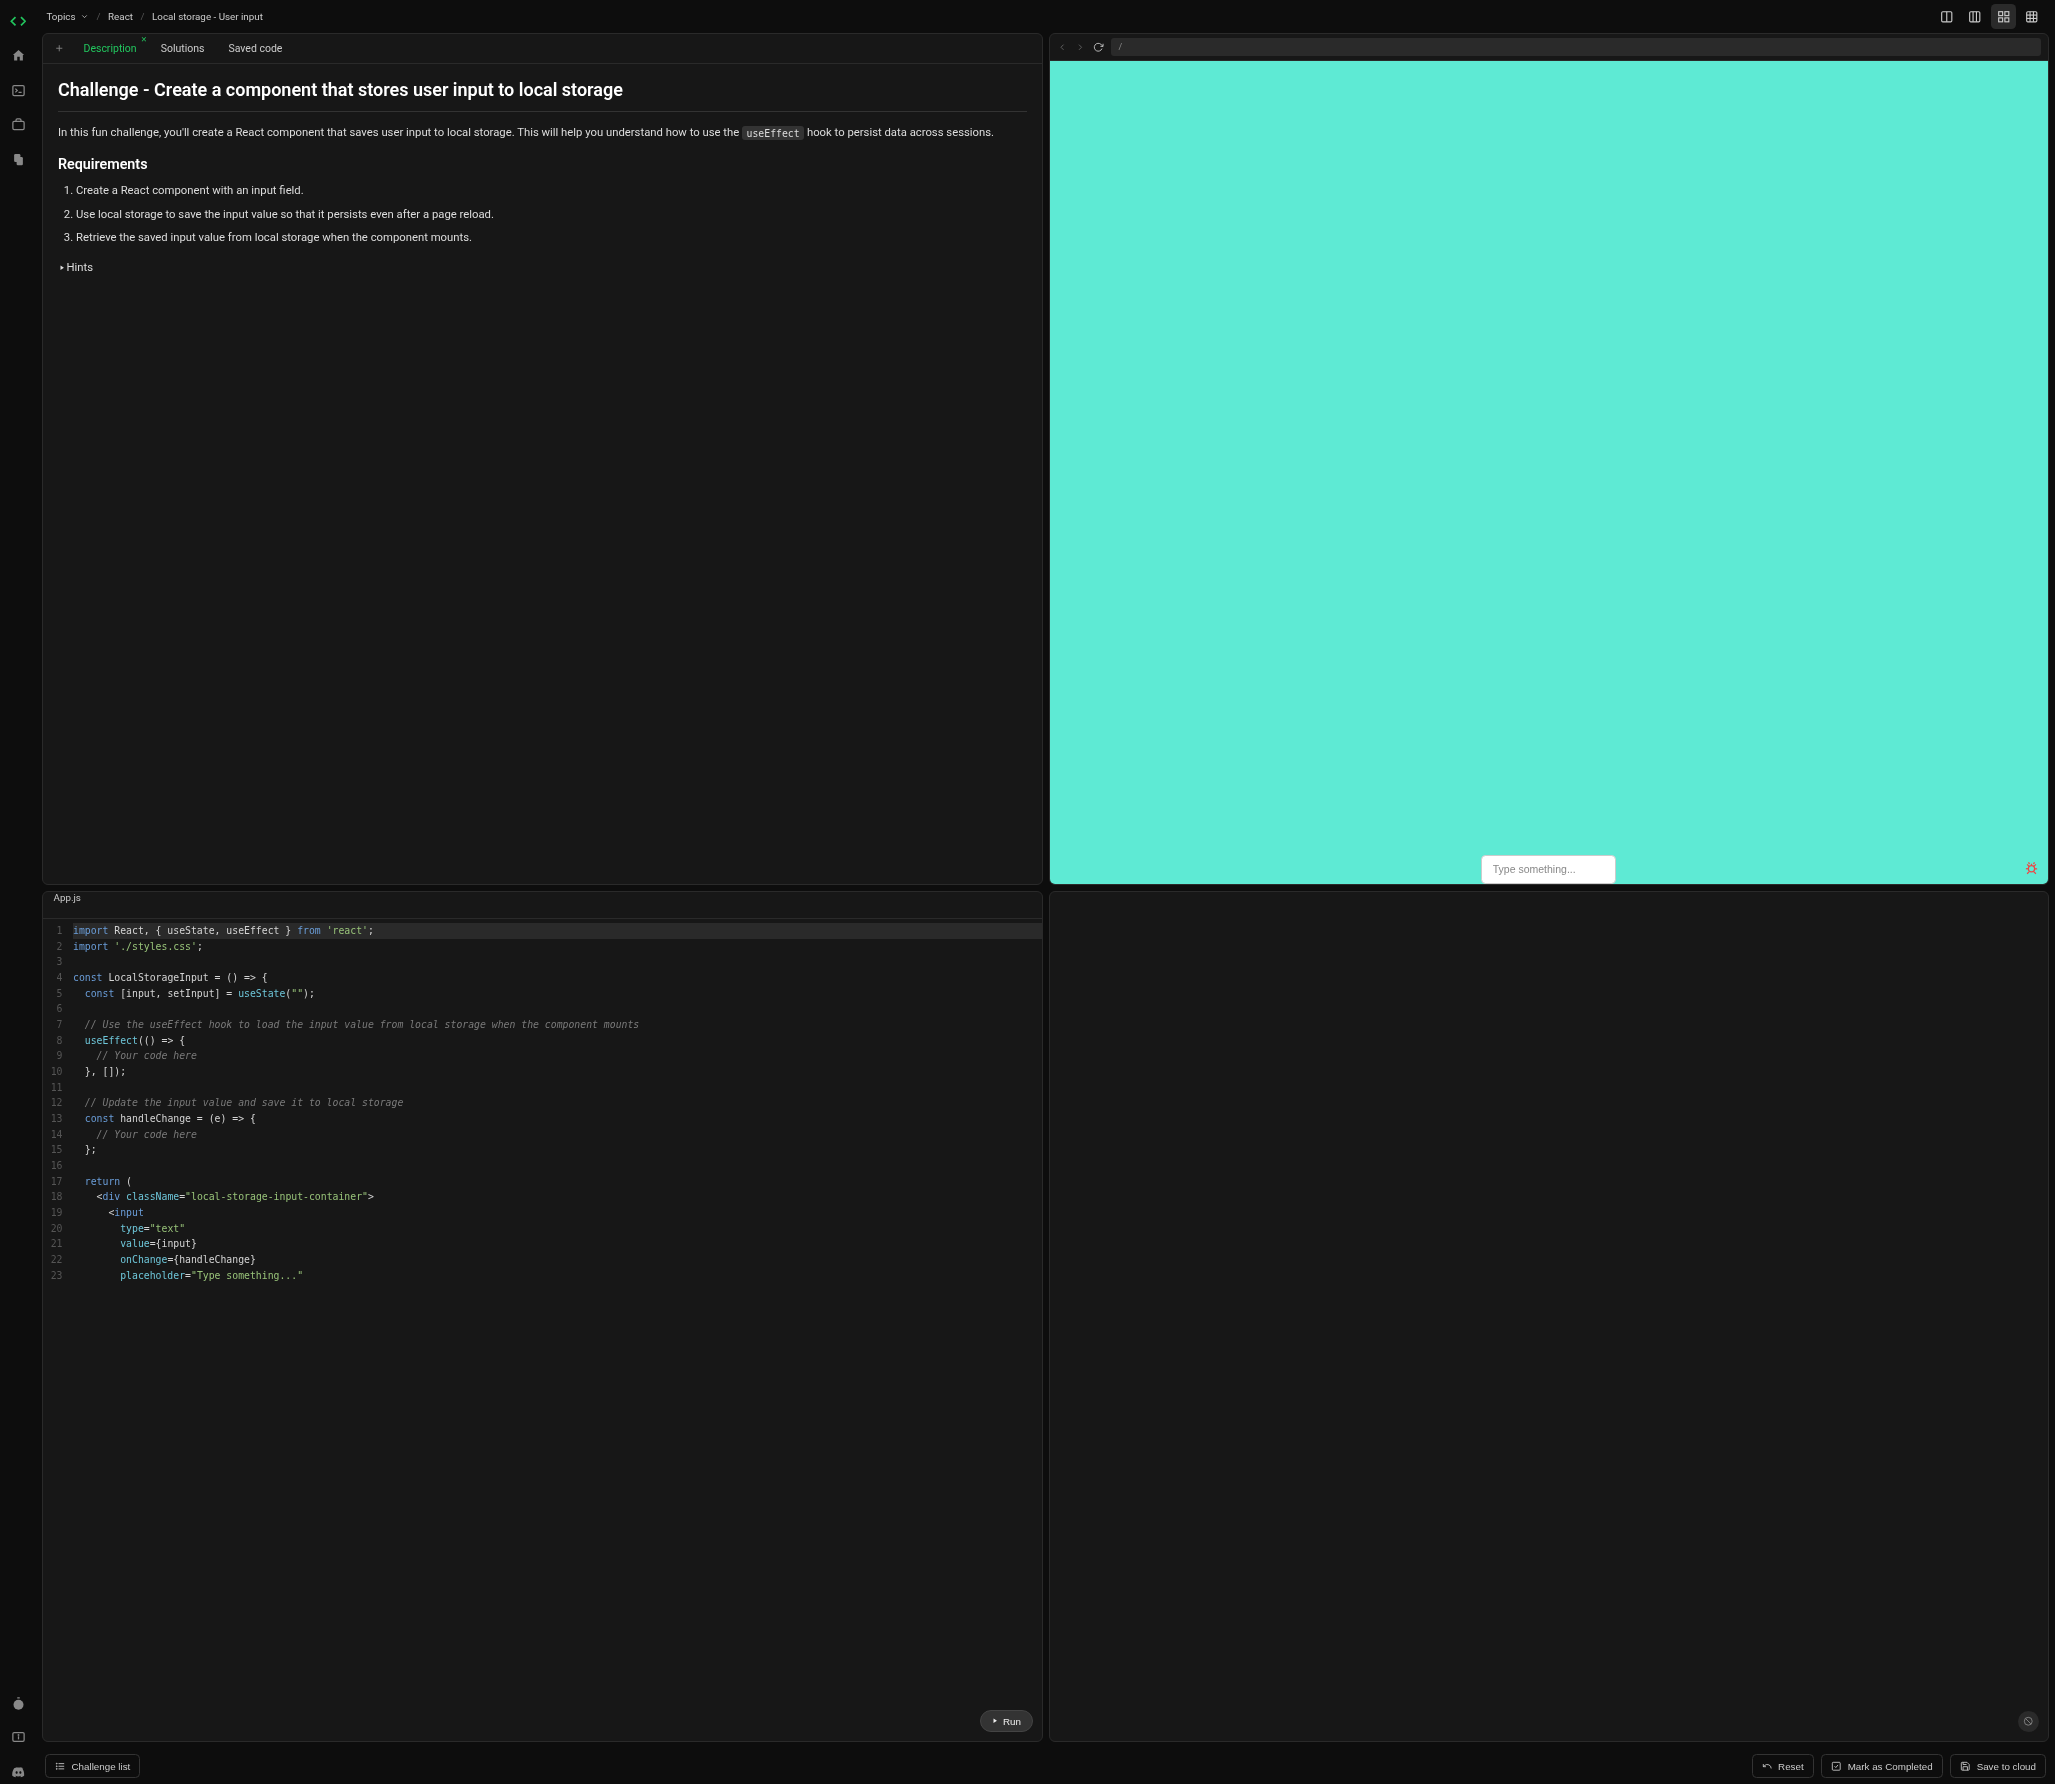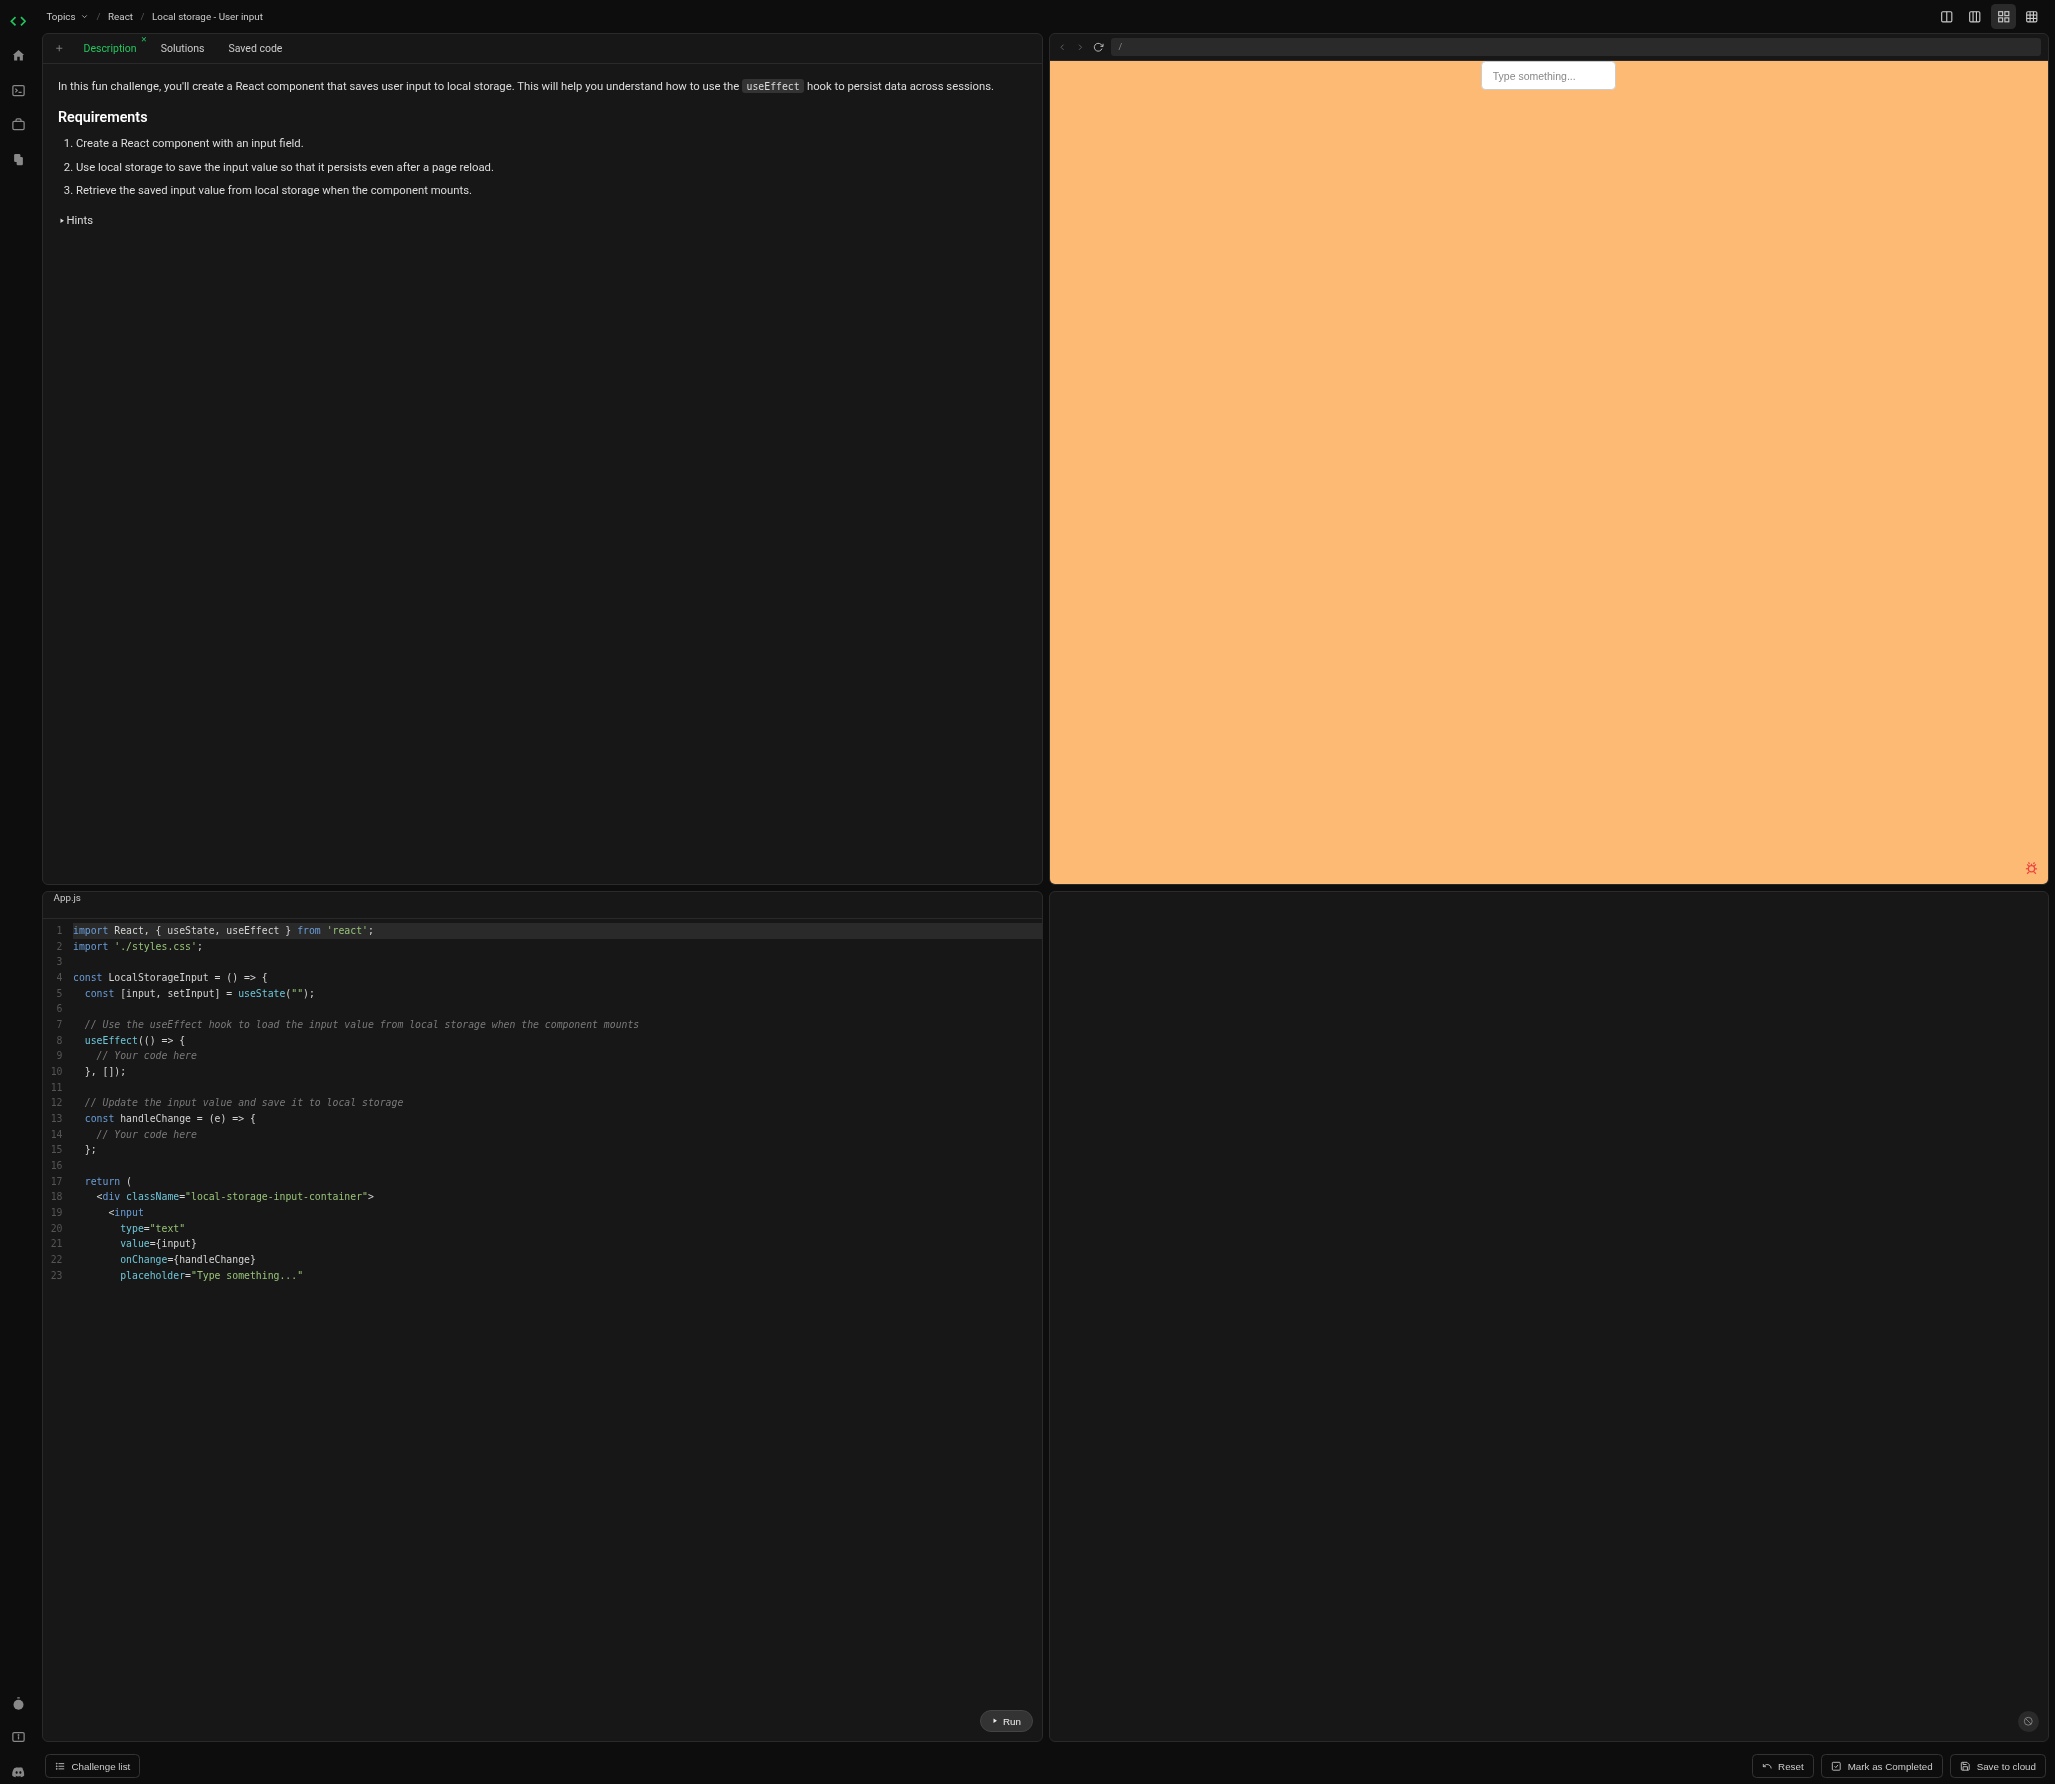--- a/index.html
+++ b/index.html
@@ -226,23 +226,23 @@
   height: 18px;
   border-radius: 3px;
   padding: 0 7.5px;
   color: #888;
   font-size: 9px;
   display: flex;
   align-items: center;
 }
 .preview-body {
   flex: 1;
-  background: #fdba74;
-  display: flex;
-  align-items: flex-start;
+  background: #5eead4;
+  display: flex;
+  align-items: flex-end;
   justify-content: center;
   position: relative;
 }
 .preview-input {
   background: #fff;
   border: 0.8px solid #ccc;
   border-radius: 4.5px;
   padding: 7.5px 10.5px;
   font-size: 10.5px;
   width: 135px;
@@ -407,20 +407,21 @@
             </svg>
         </div>
         <div class="tab active">
           <span>Description</span>
           <span class="close-x">✕</span>
         </div>
         <div class="tab">Solutions</div>
         <div class="tab">Saved code</div>
       </div>
       <div class="desc-content">
+        <h1>Challenge - Create a component that stores user input to local storage</h1>
         <p>
           <span>In this fun challenge, you'll create a React component that saves user input to local storage. This will help you understand how to use the </span><code class="inline">useEffect</code><span> hook to persist data across sessions.</span>
         </p>
         <h2>Requirements</h2>
         <ol>
           <li>Create a React component with an input field.</li>
           <li>Use local storage to save the input value so that it persists even after a page reload.</li>
           <li>Retrieve the saved input value from local storage when the component mounts.</li>
         </ol>
         <div class="hints-row">

